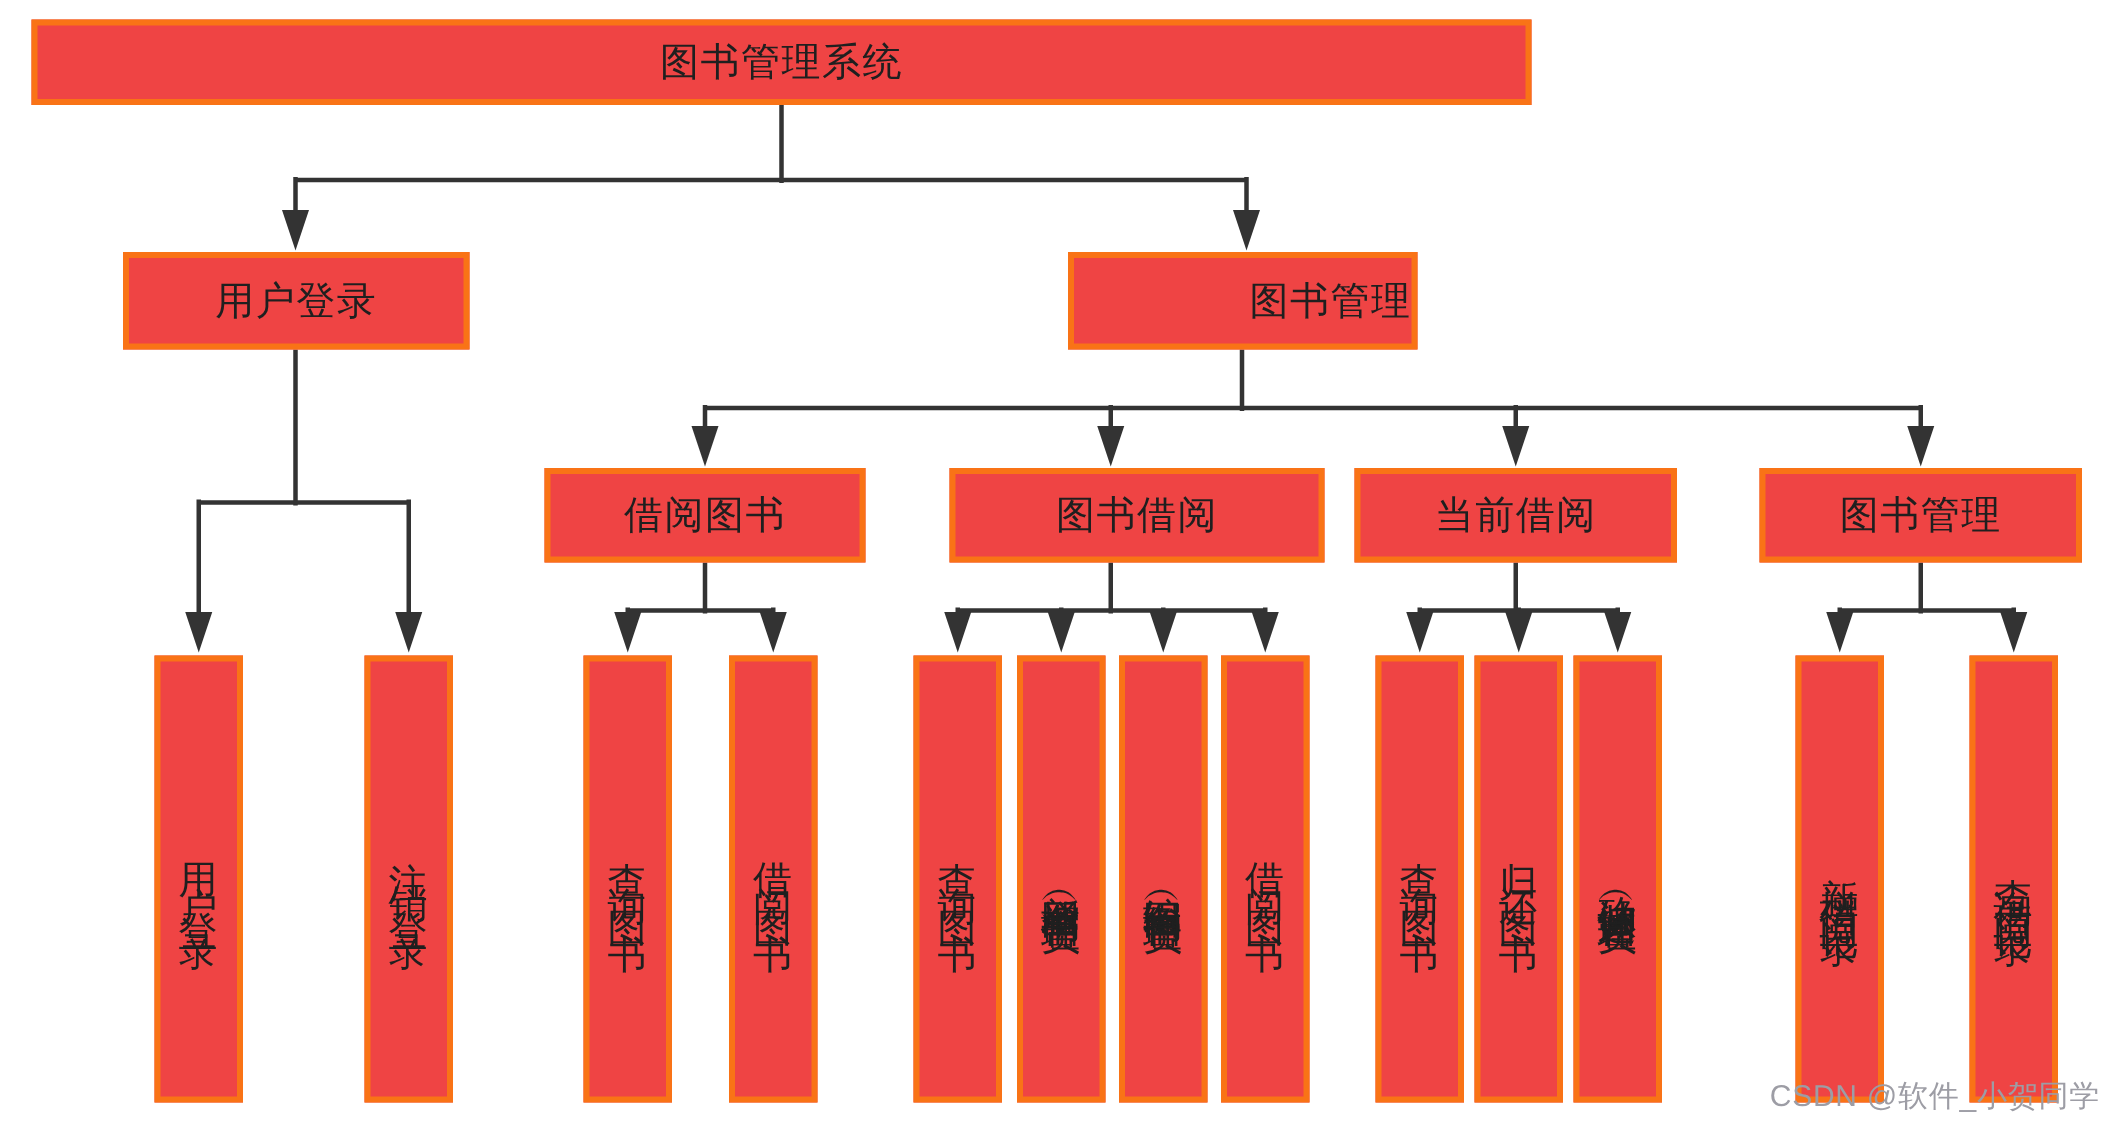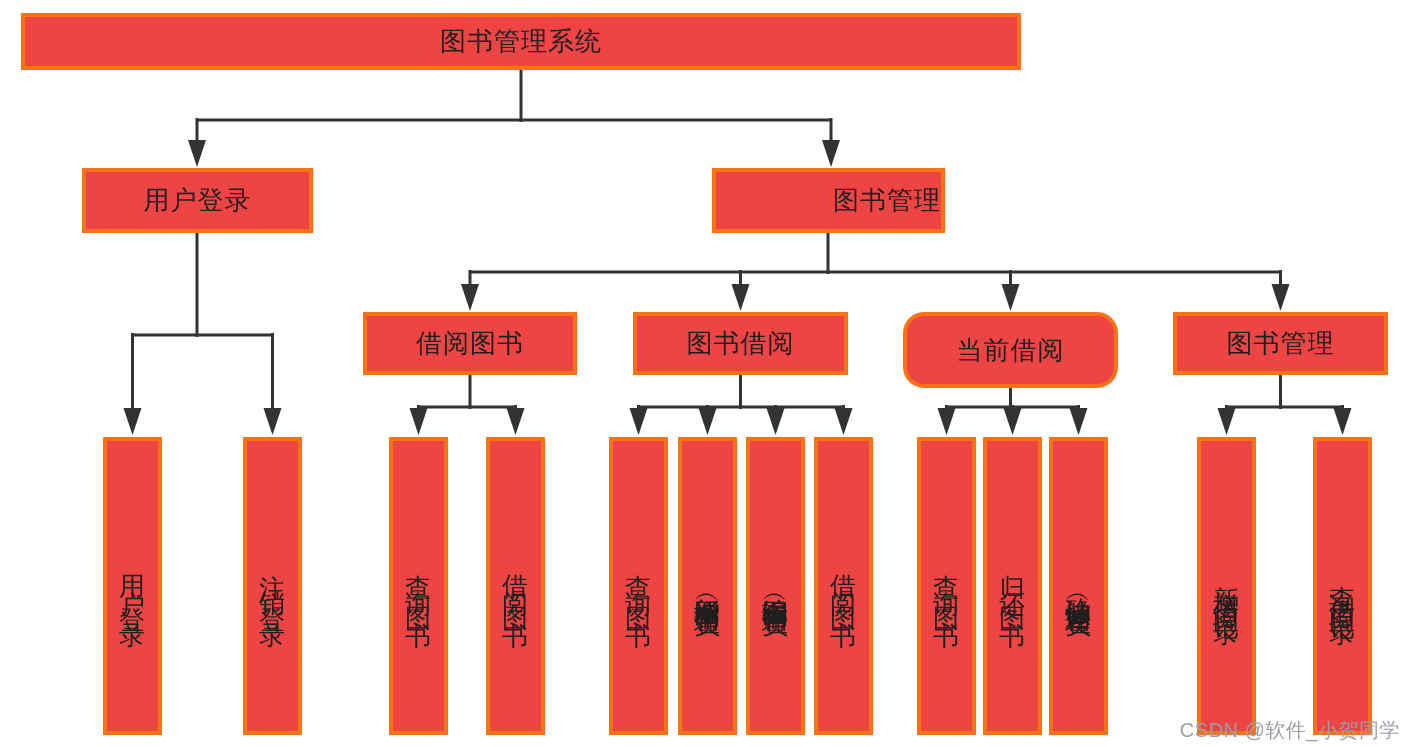--- a/index.html
+++ b/index.html
@@ -111,24 +111,24 @@
   <div class="node h" style="left:82px; top:168px; width:231px; height:65px;">
     <span>用户登录</span>
   </div>
   <div class="node h" style="left:712px; top:168px; width:233px; height:65px;justify-content:flex-end;">
     <span>图书管理</span>
   </div>
 
   <div class="node h" style="left:363px; top:312px; width:214px; height:63px;">
     <span>借阅图书</span>
   </div>
-  <div class="node h" style="left:633px; top:312px; width:215px; height:63px;">
+  <div class="node h" style="left:633px; top:312px; width:250px; height:63px;">
     <span>图书借阅</span>
   </div>
-  <div class="node h" style="left:903px; top:312px; width:215px; height:76px;border-radius:21px;">
+  <div class="node h" style="left:903px; top:312px; width:215px; height:63px;">
     <span>当前借阅</span>
   </div>
   <div class="node h" style="left:1173px; top:312px; width:215px; height:63px;">
     <span>图书管理</span>
   </div>
 
   <div class="node leaf" style="left:103px;">
     <span class="vtext" style="letter-spacing: 16px;">用户登录</span>
   </div>
   <div class="node leaf" style="left:243px;">

